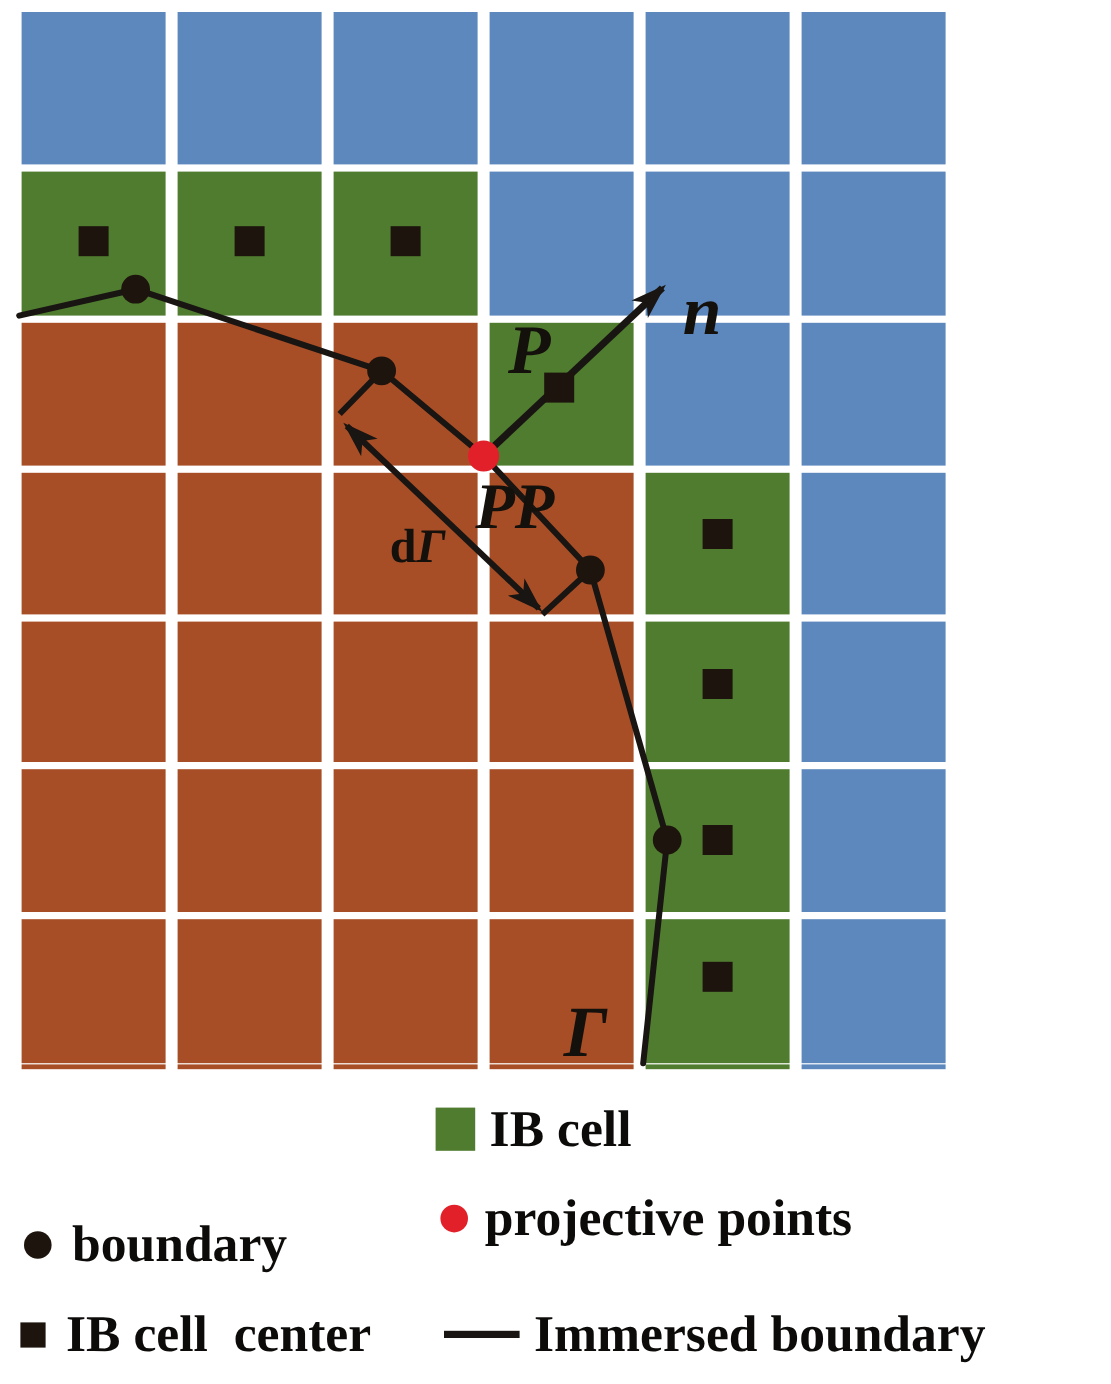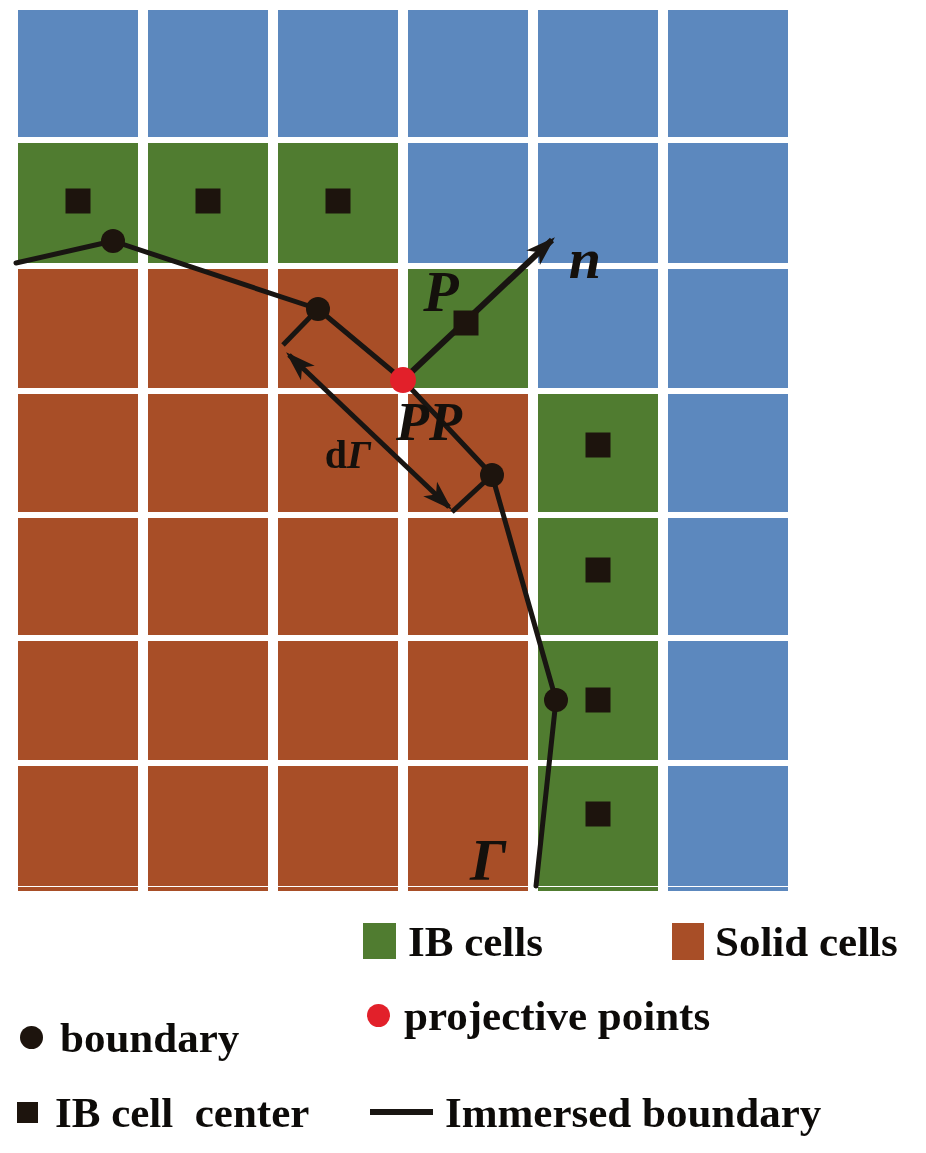--- a/index.html
+++ b/index.html
@@ -116,25 +116,21 @@
   <div id="diagram-labels">
       <div class="dlabel" style="left: 441px; top: 292px; font-size: 58px;">P</div>
       <div class="dlabel" style="left: 585px; top: 259px; font-size: 58px;">n</div>
       <div class="dlabel" style="left: 429px; top: 422px; font-size: 54px;">PP</div>
       <div class="dlabel" style="left: 335px; top: 455px; font-size: 40px; margin-left: 13px;"><span class="up">d</span><span>Γ</span></div>
       <div class="dlabel" style="left: 488px; top: 860px; font-size: 60px;">Γ</div>
     </div>
 
   <div class="legend-item" style="left:363px;top:918px">
     <span class="swatch sw-ib" style="background: rgb(80, 124, 48);"></span>
-    <span>IB cells</span>
-  </div>
-  <div class="legend-item" style="left:672px;top:918px">
-    <span class="swatch sw-solid" style="background: rgb(168, 78, 39);"></span>
-    <span>Solid cells</span>
+    <span>IB cell</span>
   </div>
 
   <div class="legend-item" style="left:20px;top:1014px">
     <span class="swatch sw-dot" style="background: rgb(29, 20, 13);"></span>
     <span>boundary</span>
   </div>
   <div class="legend-item" style="left:367px;top:992px">
     <span class="swatch sw-dot-red" style="background: rgb(226, 32, 42);"></span>
     <span>projective points</span>
   </div>

